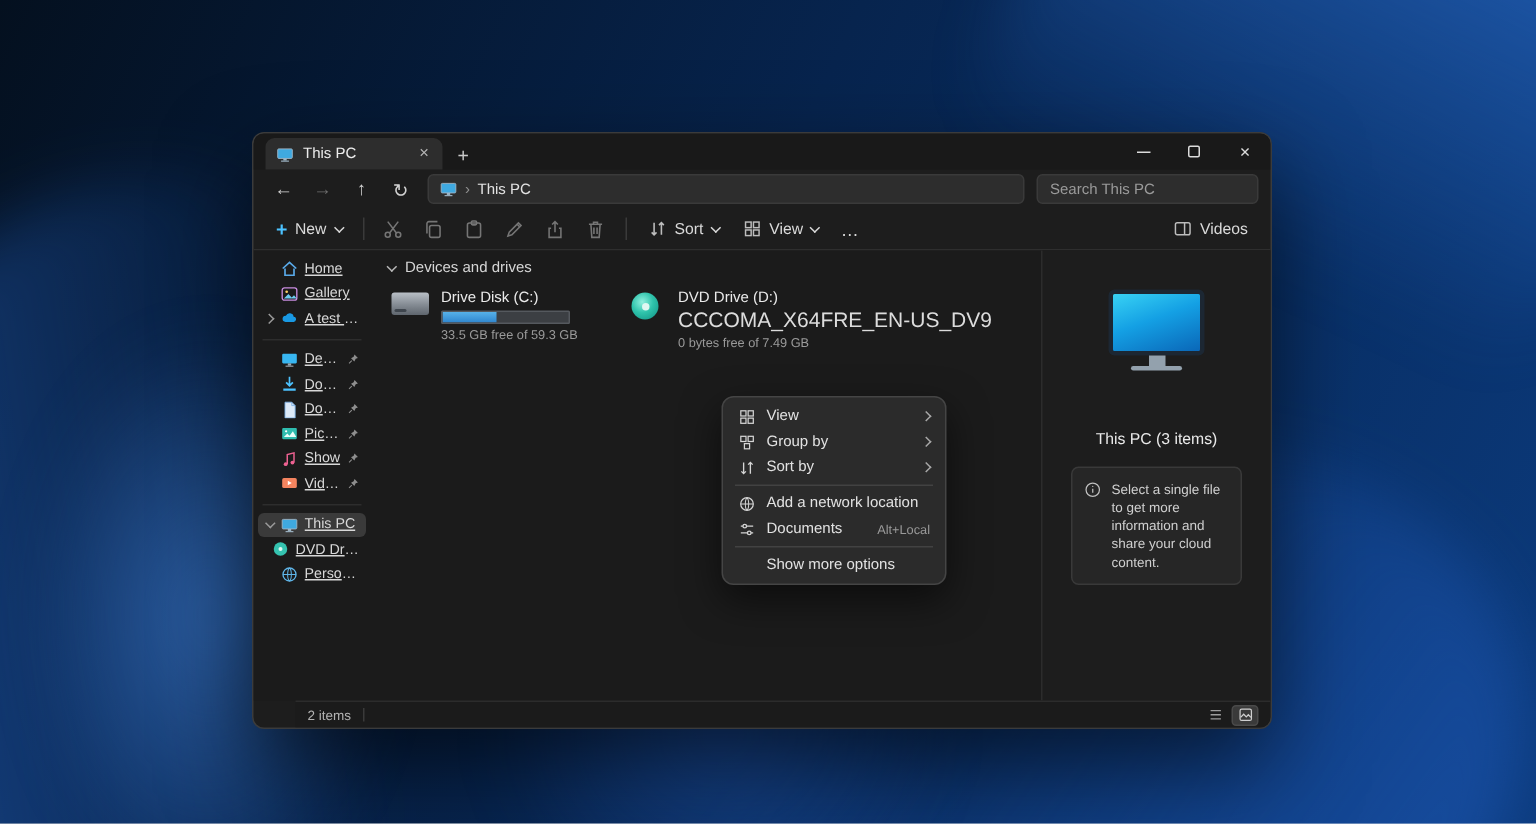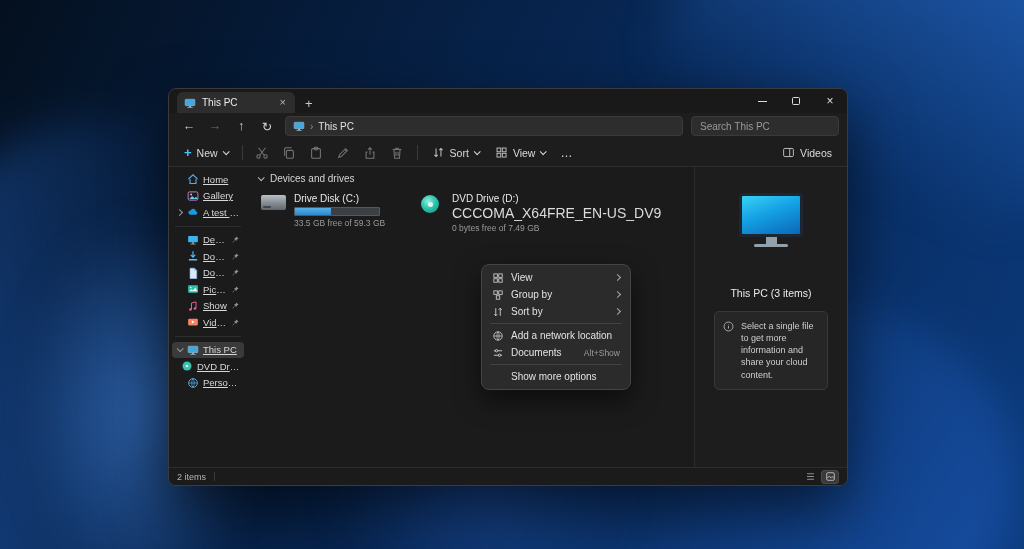--- a/index.html
+++ b/index.html
@@ -133,21 +133,21 @@
   .pv-base { width:34px; height:3px; background:#93a1ad; border-radius:2px; margin:0 auto; }
   .pv-title { margin-top:40px; font-size:10.5px; color:#eaeaea; }
   .pv-card { margin-top:12px; width:114px; background:#262626; border:1px solid #393939; border-radius:5px;
              padding:8px 8px; display:flex; gap:7px; }
   .pv-info-ic { width:11px; flex:0 0 auto; padding-top:1px; }
   .pv-info-ic svg { display:block; }
   .pv-info-text { font-size:9px; line-height:1.35; color:#cfcfcf; }
 
   
   .statusbar { height:18px; border-top:1px solid #2c2c2c; background:#1b1b1b;
-               display:flex; align-items:center; padding:0 8px; flex:0 0 auto; }
+               display:flex; align-items:center; padding:0 8px; flex:0 0 auto;margin-left:28px; }
   .st-count { font-size:9px; color:#b3b3b3; }
   .st-sep { width:1px; height:9px; background:#3a3a3a; margin-left:8px; }
   .st-spacer { flex:1; }
   .st-btn { width:18px; height:14px; display:flex; align-items:center; justify-content:center;
             border-radius:3px; margin-left:2px; }
   .st-btn.on { background:#3a3a3a; border:1px solid #4a4a4a; }
 
   
   .ctxmenu { position:absolute; left:481px; top:264px; width:150px; background:#2b2b2b;
              border:1px solid #454545; border-radius:8px; box-shadow:0 10px 26px rgba(0,0,0,.55);
@@ -579,20 +579,20 @@
   </div>
   <div class="cm-item">
     <span class="cm-ic">
       <svg viewBox="0 0 16 16" fill="none" stroke="#d5d5d5" stroke-width="1.2">
           <path d="M2.5 5h11M2.5 11h11"></path>
           <circle cx="6" cy="5" r="1.6" fill="#2b2b2b"></circle>
           <circle cx="10" cy="11" r="1.6" fill="#2b2b2b"></circle>
         </svg>
     </span>
     <span class="cm-label">Documents</span>
-    <span class="cm-shortcut">Alt+Show</span>
+    <span class="cm-shortcut">Alt+Local</span>
   </div>
   <div class="cm-sep"></div>
   <div class="cm-item">
     <span class="cm-ic"></span>
     <span class="cm-label">Show more options</span>
   </div>
 </div>
 
 </body></html>

